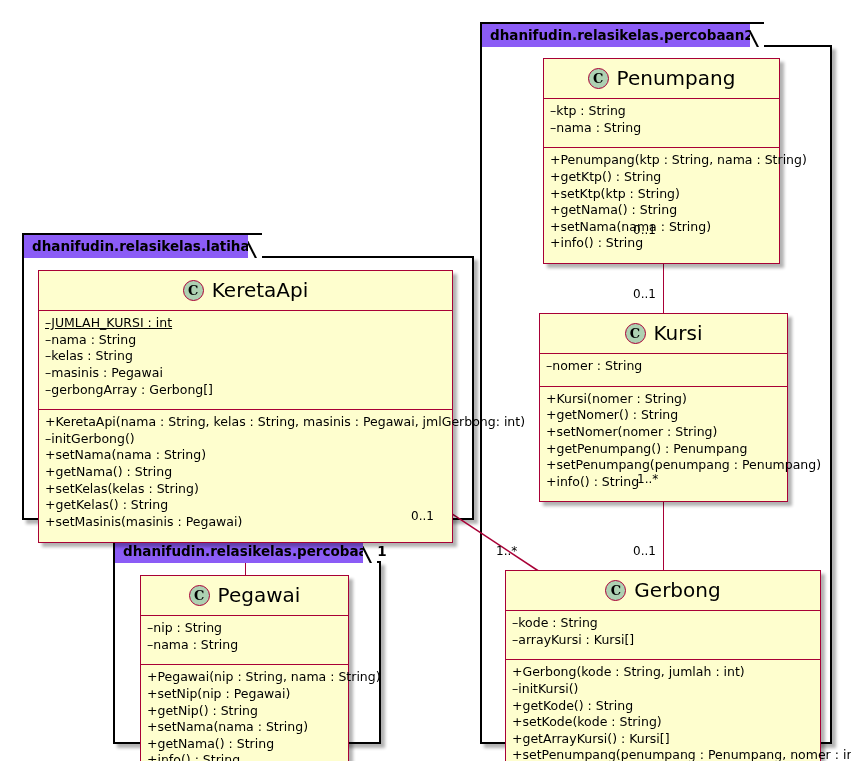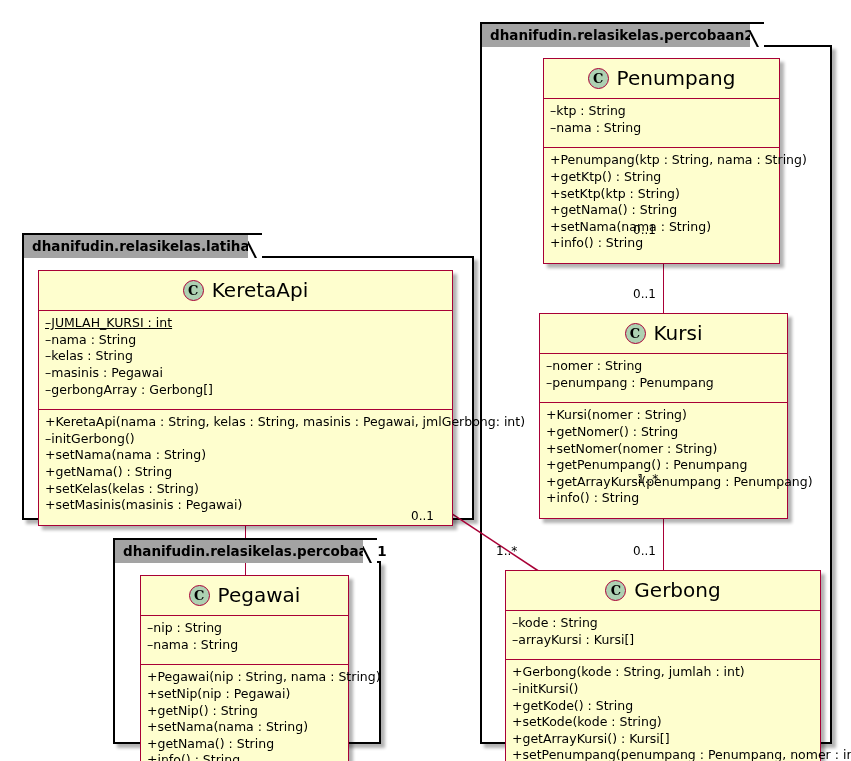--- a/index.html
+++ b/index.html
@@ -24,21 +24,21 @@
     box-sizing: border-box;
   }
   .pkg-tab {
     position: absolute;
     top: 0;
     left: 0;
     height: 25px;
     box-sizing: border-box;
     border: 2px solid #000000;
     border-bottom: none;
-    background: #a3a3a3;
+    background: #8b5cf6;
     z-index: 3;
     display: flex;
     align-items: center;
     padding: 0 16px 0 8px;
   }
   .pkg-tab-cut {
     position: absolute;
     top: 0;
     height: 25px;
     width: 14px;
@@ -218,28 +218,27 @@
     </div>
   </div>
 
   <div class="clsbox" style="left:539px; top:313px; width:249px;">
     <div class="cls-title">
       <span class="cls-icon">C</span>
       <span class="cls-name">Kursi</span>
     </div>
     <div class="cls-section attrs">
       <div class="member">–nomer : String</div>
-      <div class="member">–penumpang : Penumpang</div>
     </div>
     <div class="cls-section methods">
       <div class="member">+Kursi(nomer : String)</div>
       <div class="member">+getNomer() : String</div>
       <div class="member">+setNomer(nomer : String)</div>
       <div class="member">+getPenumpang() : Penumpang</div>
-      <div class="member">+getArrayKursi(penumpang : Penumpang)</div>
+      <div class="member">+setPenumpang(penumpang : Penumpang)</div>
       <div class="member">+info() : String</div>
     </div>
   </div>
 
   <div class="clsbox" style="left:505px; top:570px; width:316px;">
     <div class="cls-title">
       <span class="cls-icon">C</span>
       <span class="cls-name">Gerbong</span>
     </div>
     <div class="cls-section attrs">
@@ -268,20 +267,21 @@
       <div class="member">–kelas : String</div>
       <div class="member">–masinis : Pegawai</div>
       <div class="member">–gerbongArray : Gerbong[]</div>
     </div>
     <div class="cls-section methods">
       <div class="member">+KeretaApi(nama : String, kelas : String, masinis : Pegawai, jmlGerbong: int)</div>
       <div class="member">–initGerbong()</div>
       <div class="member">+setNama(nama : String)</div>
       <div class="member">+getNama() : String</div>
       <div class="member">+setKelas(kelas : String)</div>
+      <div class="member">+getKelas() : String</div>
       <div class="member">+setMasinis(masinis : Pegawai)</div>
     </div>
   </div>
 
   <div class="clsbox" style="left:140px; top:575px; width:209px;">
     <div class="cls-title">
       <span class="cls-icon">C</span>
       <span class="cls-name">Pegawai</span>
     </div>
     <div class="cls-section attrs">

